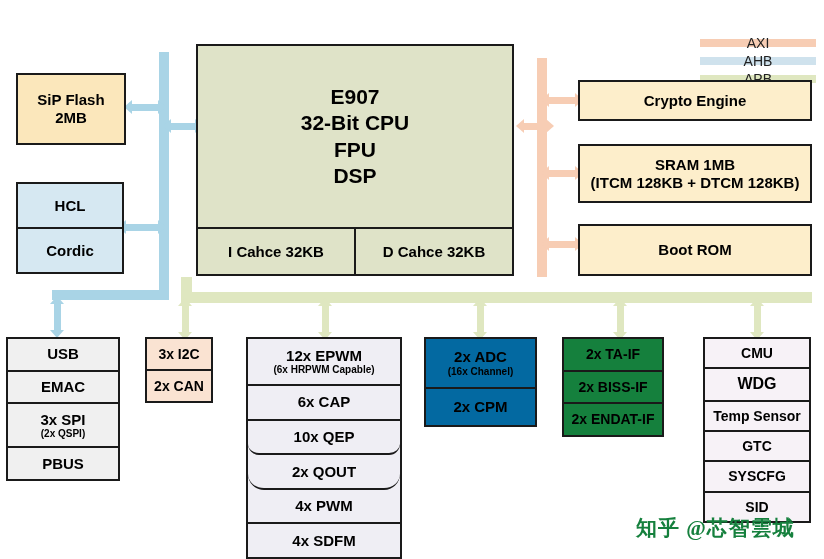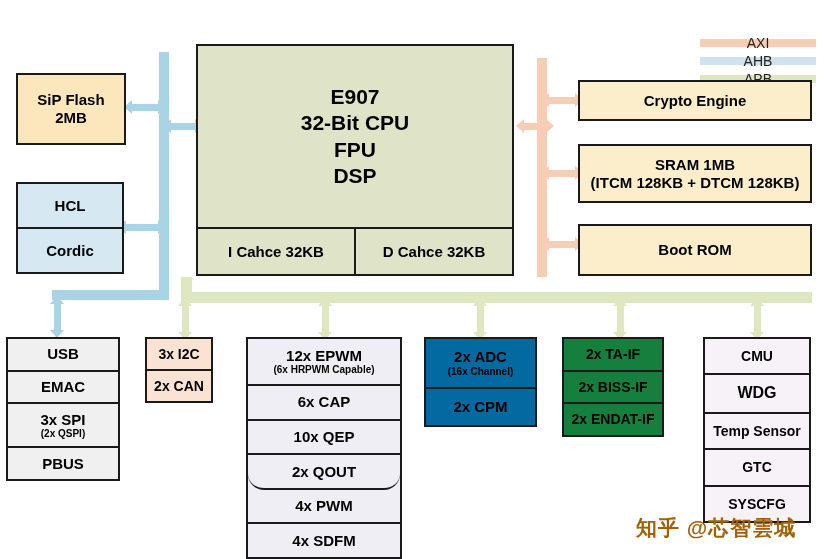--- a/index.html
+++ b/index.html
@@ -153,25 +153,25 @@
     line-height: 16px;
     font-weight: normal;
   }
 
   
   #watermark {
     position: absolute;
     left: 636px;
     top: 514px;
     font-size: 21px;
-    color: #a16207;
+    color: #15803d;
     font-weight: bold;
     letter-spacing: 1px;
     white-space: nowrap;
-    font-family: Liberation Sans, sans-serif;
+    font-family: Liberation Serif, serif;
   }
 </style>
 </head>
 <body>
 
 <div id="canvas">
 
   <div id="legend">
     <div class="leg-row">
       <span class="leg-bar" style="background:#f7cdb4;"></span>
@@ -343,21 +343,21 @@
   </div>
 
   <div class="stack" style="left:246px; top:337px; width:156px; height:222px; background:#efeef4;">
     <div class="row" style="flex:0 0 47px; font-size:15px;">
       <span>12x EPWM</span>
       <span class="sub">(6x HRPWM Capable)</span>
     </div>
     <div class="row" style="font-size:15px;">
       <span>6x CAP</span>
     </div>
-    <div class="row" style="font-size:15px;">
+    <div class="row" style="font-size:15px;border-radius:11px;">
       <span>10x QEP</span>
     </div>
     <div class="row" style="font-size:15px;border-radius:16px;">
       <span>2x QOUT</span>
     </div>
     <div class="row" style="font-size:15px;">
       <span>4x PWM</span>
     </div>
     <div class="row" style="font-size:15px;">
       <span>4x SDFM</span>
@@ -395,17 +395,20 @@
     </div>
     <div class="row" style="font-size:14px;">
       <span>Temp Sensor</span>
     </div>
     <div class="row" style="font-size:14px;">
       <span>GTC</span>
     </div>
     <div class="row" style="font-size:14px;">
       <span>SYSCFG</span>
     </div>
+    <div class="row" style="font-size:14px;">
+      <span>SID</span>
+    </div>
   </div>
 
   <div id="watermark">知乎 @芯智雲城</div>
 
 </div>
 
 </body></html>

